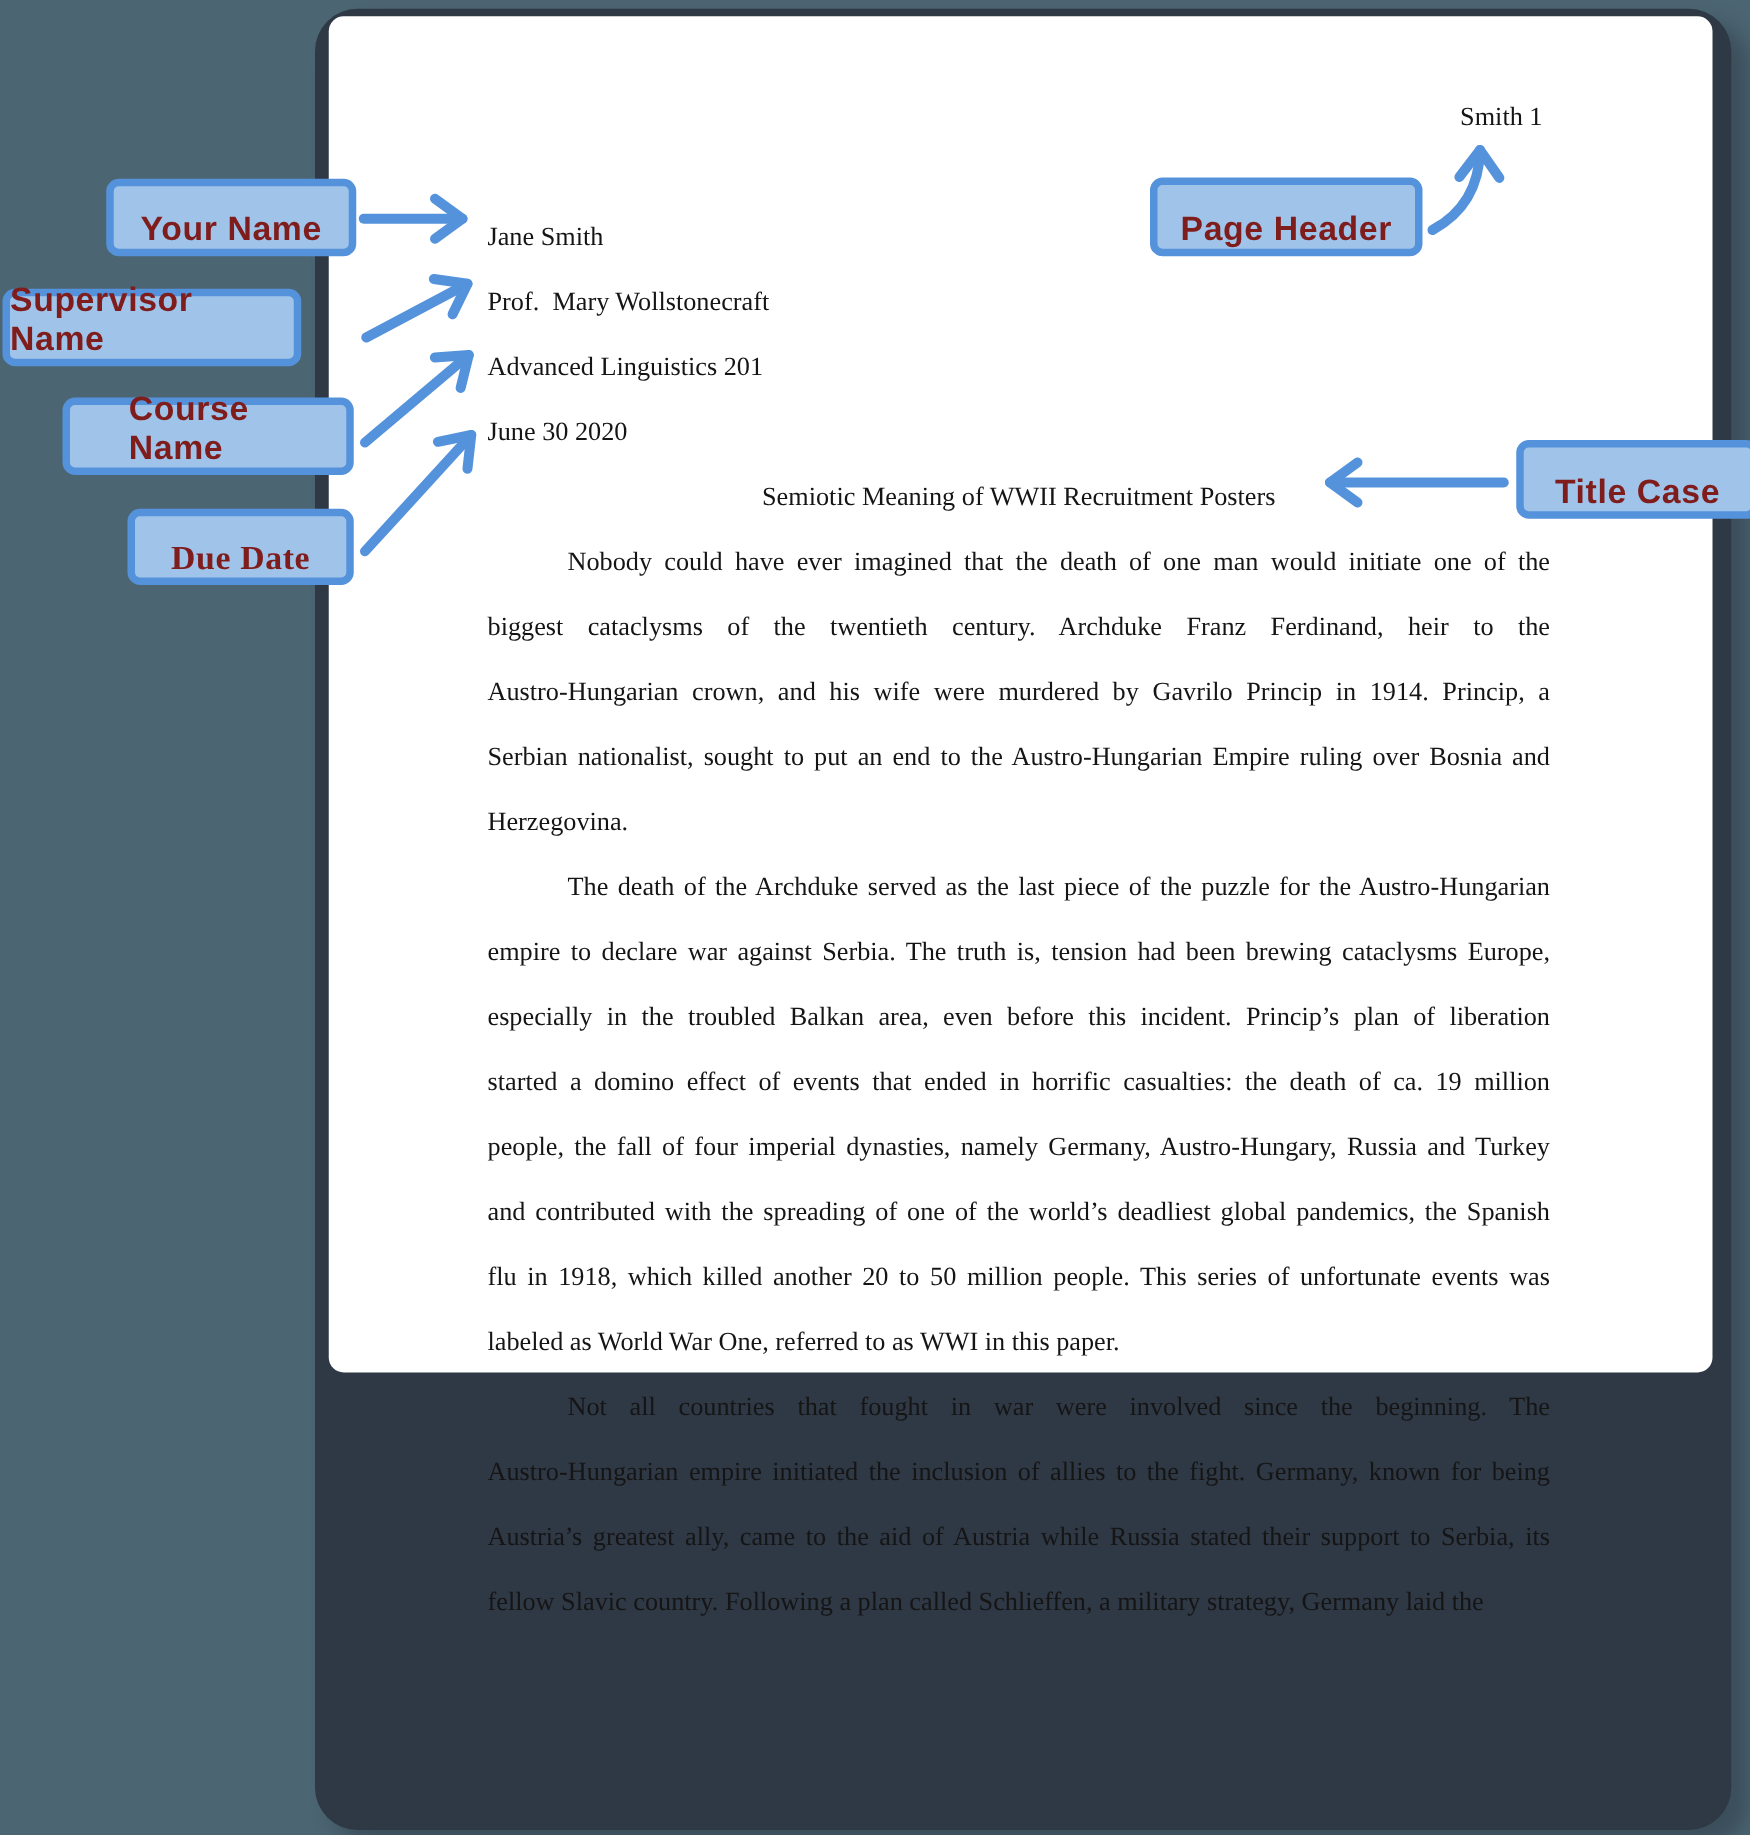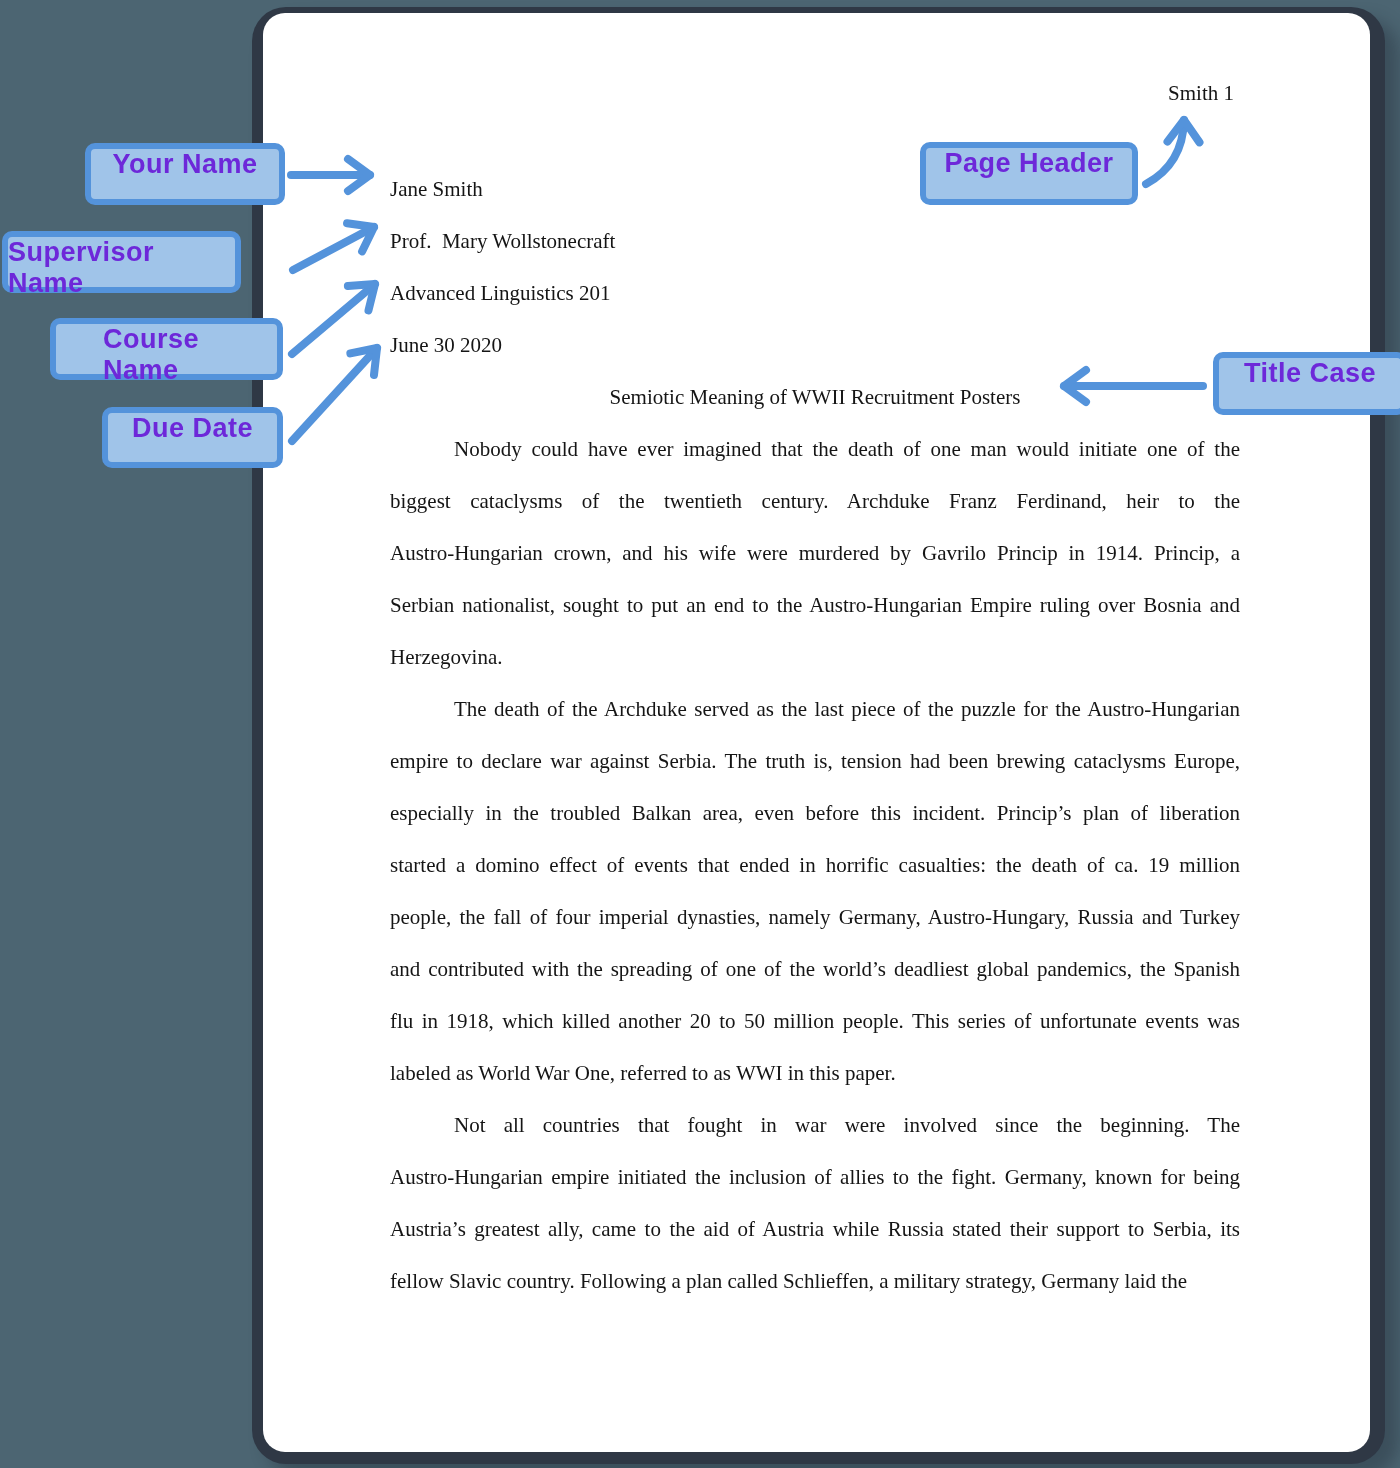--- a/index.html
+++ b/index.html
@@ -7,22 +7,22 @@
     position:relative; width:1400px; height:1468px;
     background:#4C6572; overflow:hidden;
     font-family:"Liberation Sans", sans-serif;
   }
   .frame {
     position:absolute; left:252px; top:7px; width:1133px; height:1457px;
     background:#2F3845; border-radius:34px;
     box-shadow: 14px 12px 16px rgba(30,38,48,0.35);
   }
   .page {
-    position:absolute; left:263px; top:13px; width:1107px; height:1439px;
-    background:#FFFFFF; border-radius:22px;
+    position:absolute; left:263px; top:13px; width:1107px; height:1085px;
+    background:#FFFFFF; border-radius:12px;
   }
   
   .doc { font-family:"Liberation Serif", serif; color:#151515; font-size:21px; }
   .page-number {
     position:absolute; left:127px; top:54px; width:850px;
     line-height:52px; text-align:right; padding-right:6px; box-sizing:border-box;
   }
   .heading { position:absolute; left:127px; top:150px; line-height:52px; }
   .paper-title {
     position:absolute; left:127px; top:358px; width:850px;
@@ -30,27 +30,27 @@
   }
   .body-text { position:absolute; left:127px; top:410px; width:850px; }
   .para { margin:0; }
   .line { line-height:52px; min-height:52px; }
   .jf   { text-align:justify; text-align-last:justify; }
   .ind  { text-indent:64px; }
   
   .label {
     position:absolute; z-index:5; box-sizing:border-box;
     background:#A0C4E9; border:6px solid #5493DB; border-radius:10px;
-    color:#6d28d9; font-weight:bold; font-size:27px; letter-spacing:0.5px;
-    display:flex; align-items:flex-start; justify-content:center;
+    color:#7f1d1d; font-weight:bold; font-size:27px; letter-spacing:0.5px;
+    display:flex; align-items:flex-end; justify-content:center;
   }
   #lbl-your-name   { left:85px;   top:143px; width:200px; height:62px; }
   #lbl-supervisor  { left:2px;    top:231px; width:239px; height:62px; }
   #lbl-course      { left:50px;   top:318px; width:233px; height:62px;padding-left:47px; }
-  #lbl-due         { left:102px;  top:407px; width:181px; height:61px; }
+  #lbl-due         { left:102px;  top:407px; width:181px; height:61px;font-family:Liberation Serif, serif; }
   #lbl-page-header { left:920px;  top:142px; width:218px; height:63px; }
   #lbl-title-case  { left:1213px; top:352px; width:194px; height:63px; }
   .arrows {
     position:absolute; left:0; top:0; z-index:4; pointer-events:none;
   }
 </style>
 </head>
 <body>
 
 <div class="stage">

